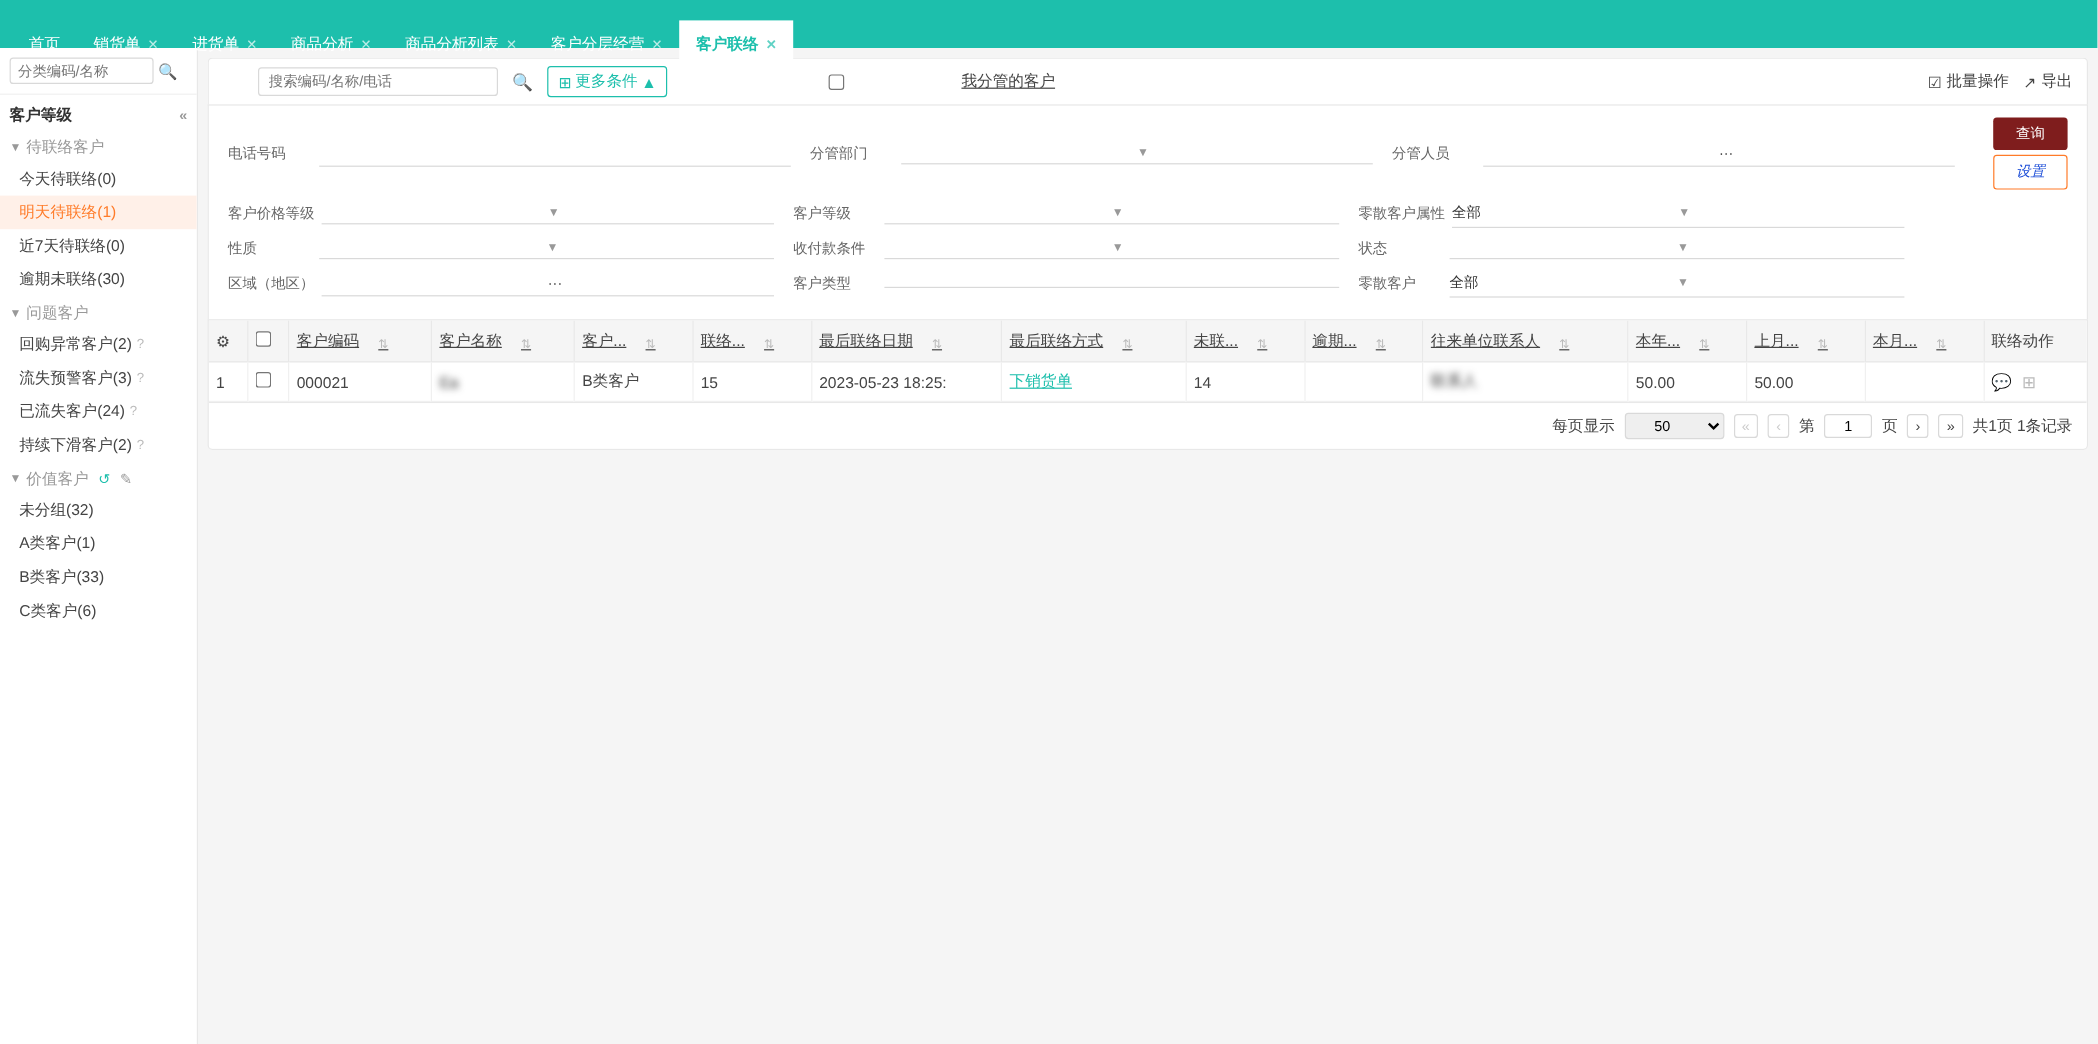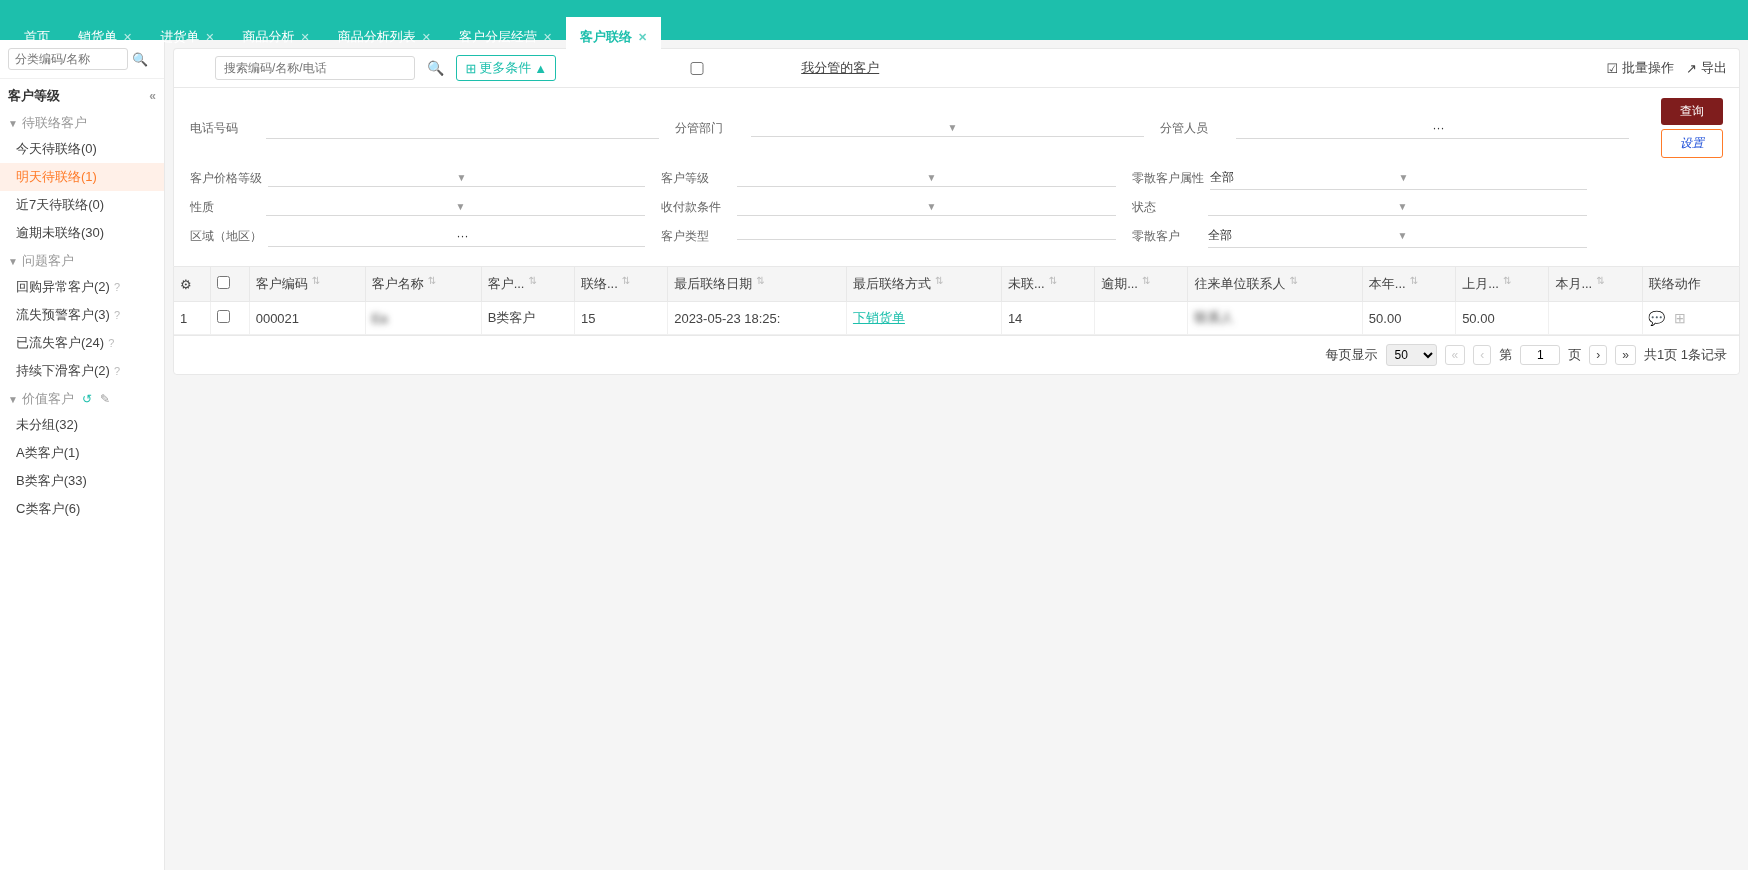--- a/index.html
+++ b/index.html
@@ -263,23 +263,24 @@
       text-align: left;
       color: #444;
       font-weight: normal;
       font-size: 12px;
       white-space: nowrap;
       border-right: 1px solid #e8e8e8;
     }
     thead th:last-child { border-right: none; }
     .th-sort {
       display: flex;
-      align-items: flex-start;
-      gap: 4px;
-      cursor: pointer;
+      align-items: flex-end;
+      gap: 16px;
+      cursor: pointer;
+      text-decoration: underline;
     }
     .th-sort .sort-icon { color: #bbb; font-size: 10px; }
     tbody tr { border-bottom: 1px solid #f0f0f0; }
     tbody td {
       padding: 7px 6px;
       color: #444;
       font-size: 12px;
       white-space: nowrap;
       border-right: 1px solid #f0f0f0;
     }
@@ -297,21 +298,21 @@
       background: #fff;
       border-top: 1px solid #e8e8e8;
       border-radius: 0 0 4px 4px;
       gap: 8px;
       font-size: 12px;
       color: #444;
     }
     .page-size-select {
       border: 1px solid #d9d9d9;
       border-radius: 3px;
-      padding: 2px 4px;
+      padding: 2px 20px;
       font-size: 12px;
       outline: none;
     }
     .page-btn {
       border: 1px solid #d9d9d9;
       border-radius: 3px;
       padding: 2px 6px;
       cursor: pointer;
       font-size: 12px;
       background: #fff;

